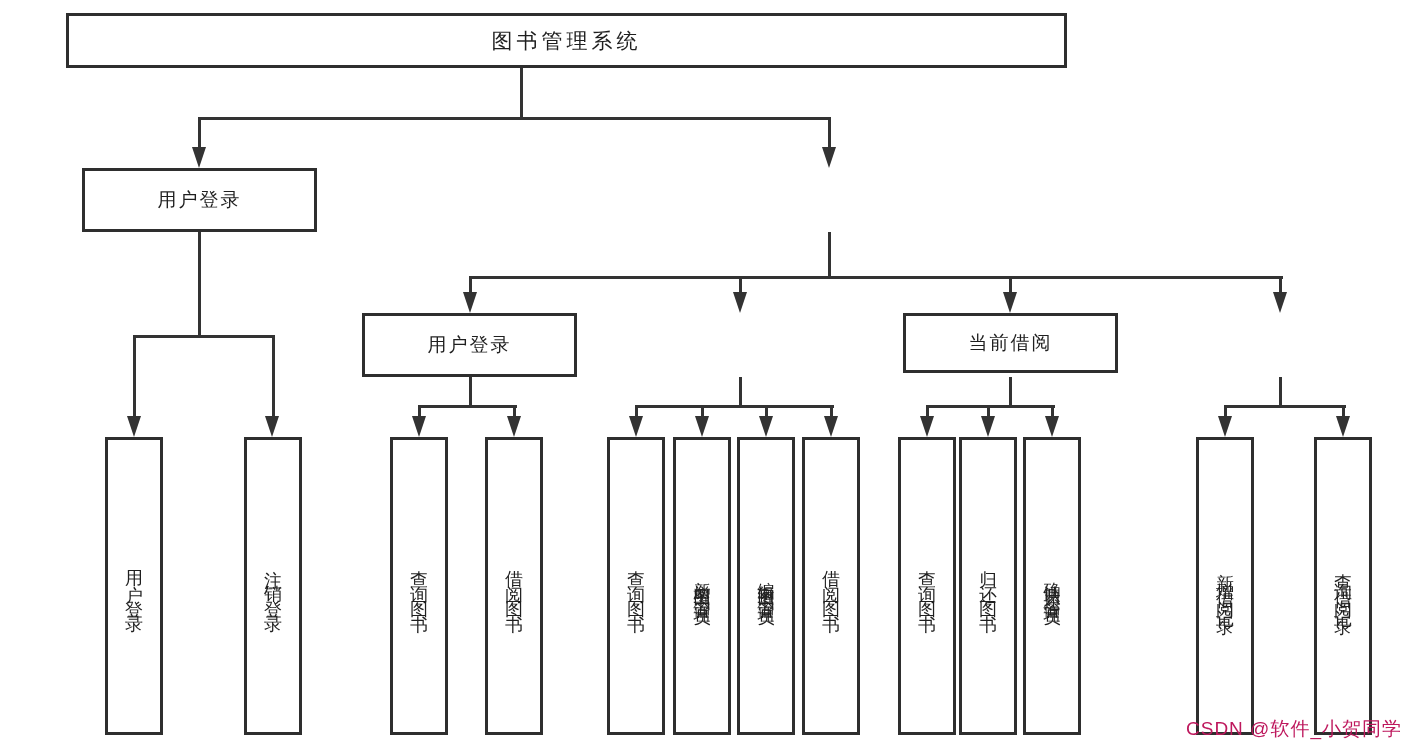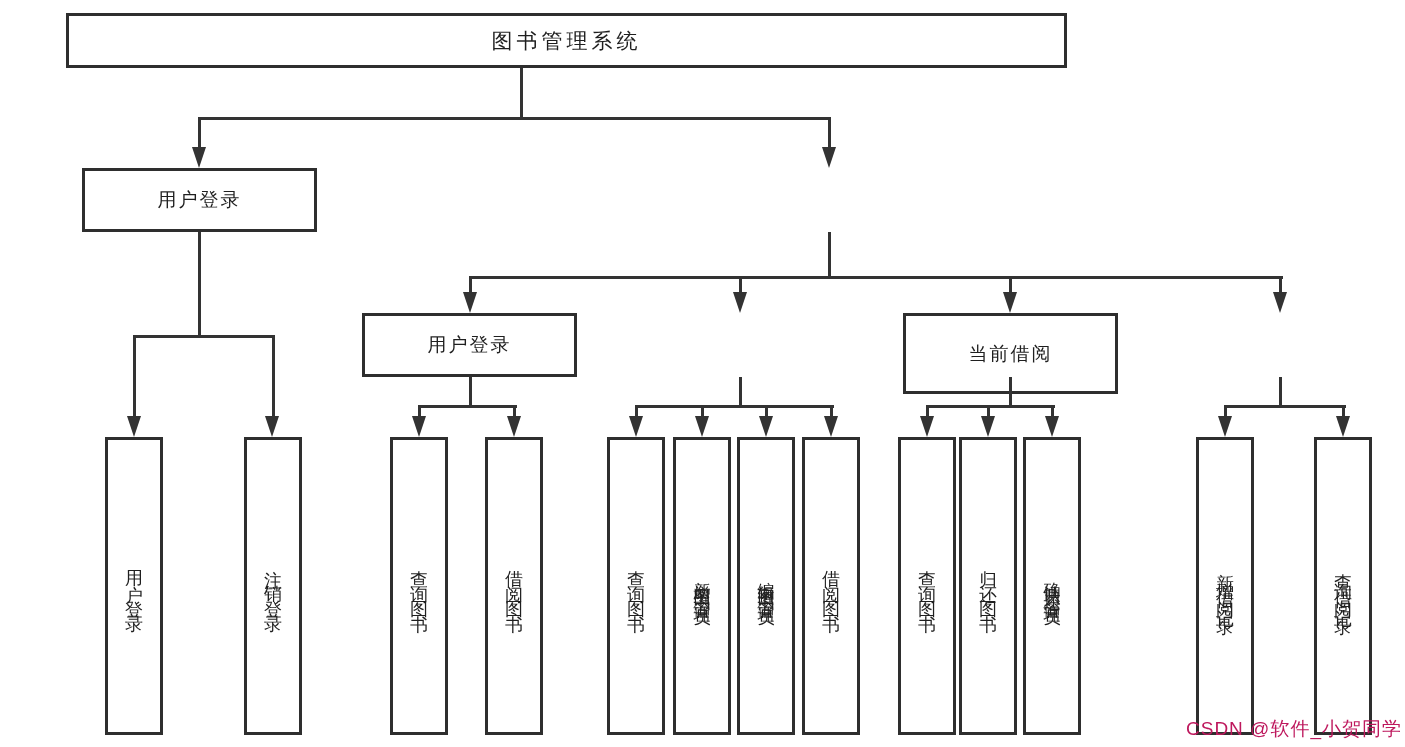--- a/index.html
+++ b/index.html
@@ -41,21 +41,21 @@
 <div id="stage">
 
   <div class="node root" style="left:22px;top:13px;width:1001px;height:55px;">图书管理系统</div>
 
   <div class="node" style="left:82px;top:168px;width:235px;height:64px;">用户登录</div>
 
 
   <div class="node" style="left:362px;top:313px;width:215px;height:64px;">用户登录</div>
 
 
-  <div class="node" style="left:903px;top:313px;width:215px;height:81px;">当前借阅</div>
+  <div class="node" style="left:903px;top:313px;width:215px;height:60px;">当前借阅</div>
 
 
   <div class="node vnode v4" style="left:105px;top:437px;width:58px;height:298px;">用户登录</div>
 
   <div class="node vnode v4" style="left:244px;top:437px;width:58px;height:298px;">注销登录</div>
 
   <div class="node vnode v4" style="left:390px;top:437px;width:58px;height:298px;">查询图书</div>
 
   <div class="node vnode v4" style="left:485px;top:437px;width:58px;height:298px;">借阅图书</div>
 

